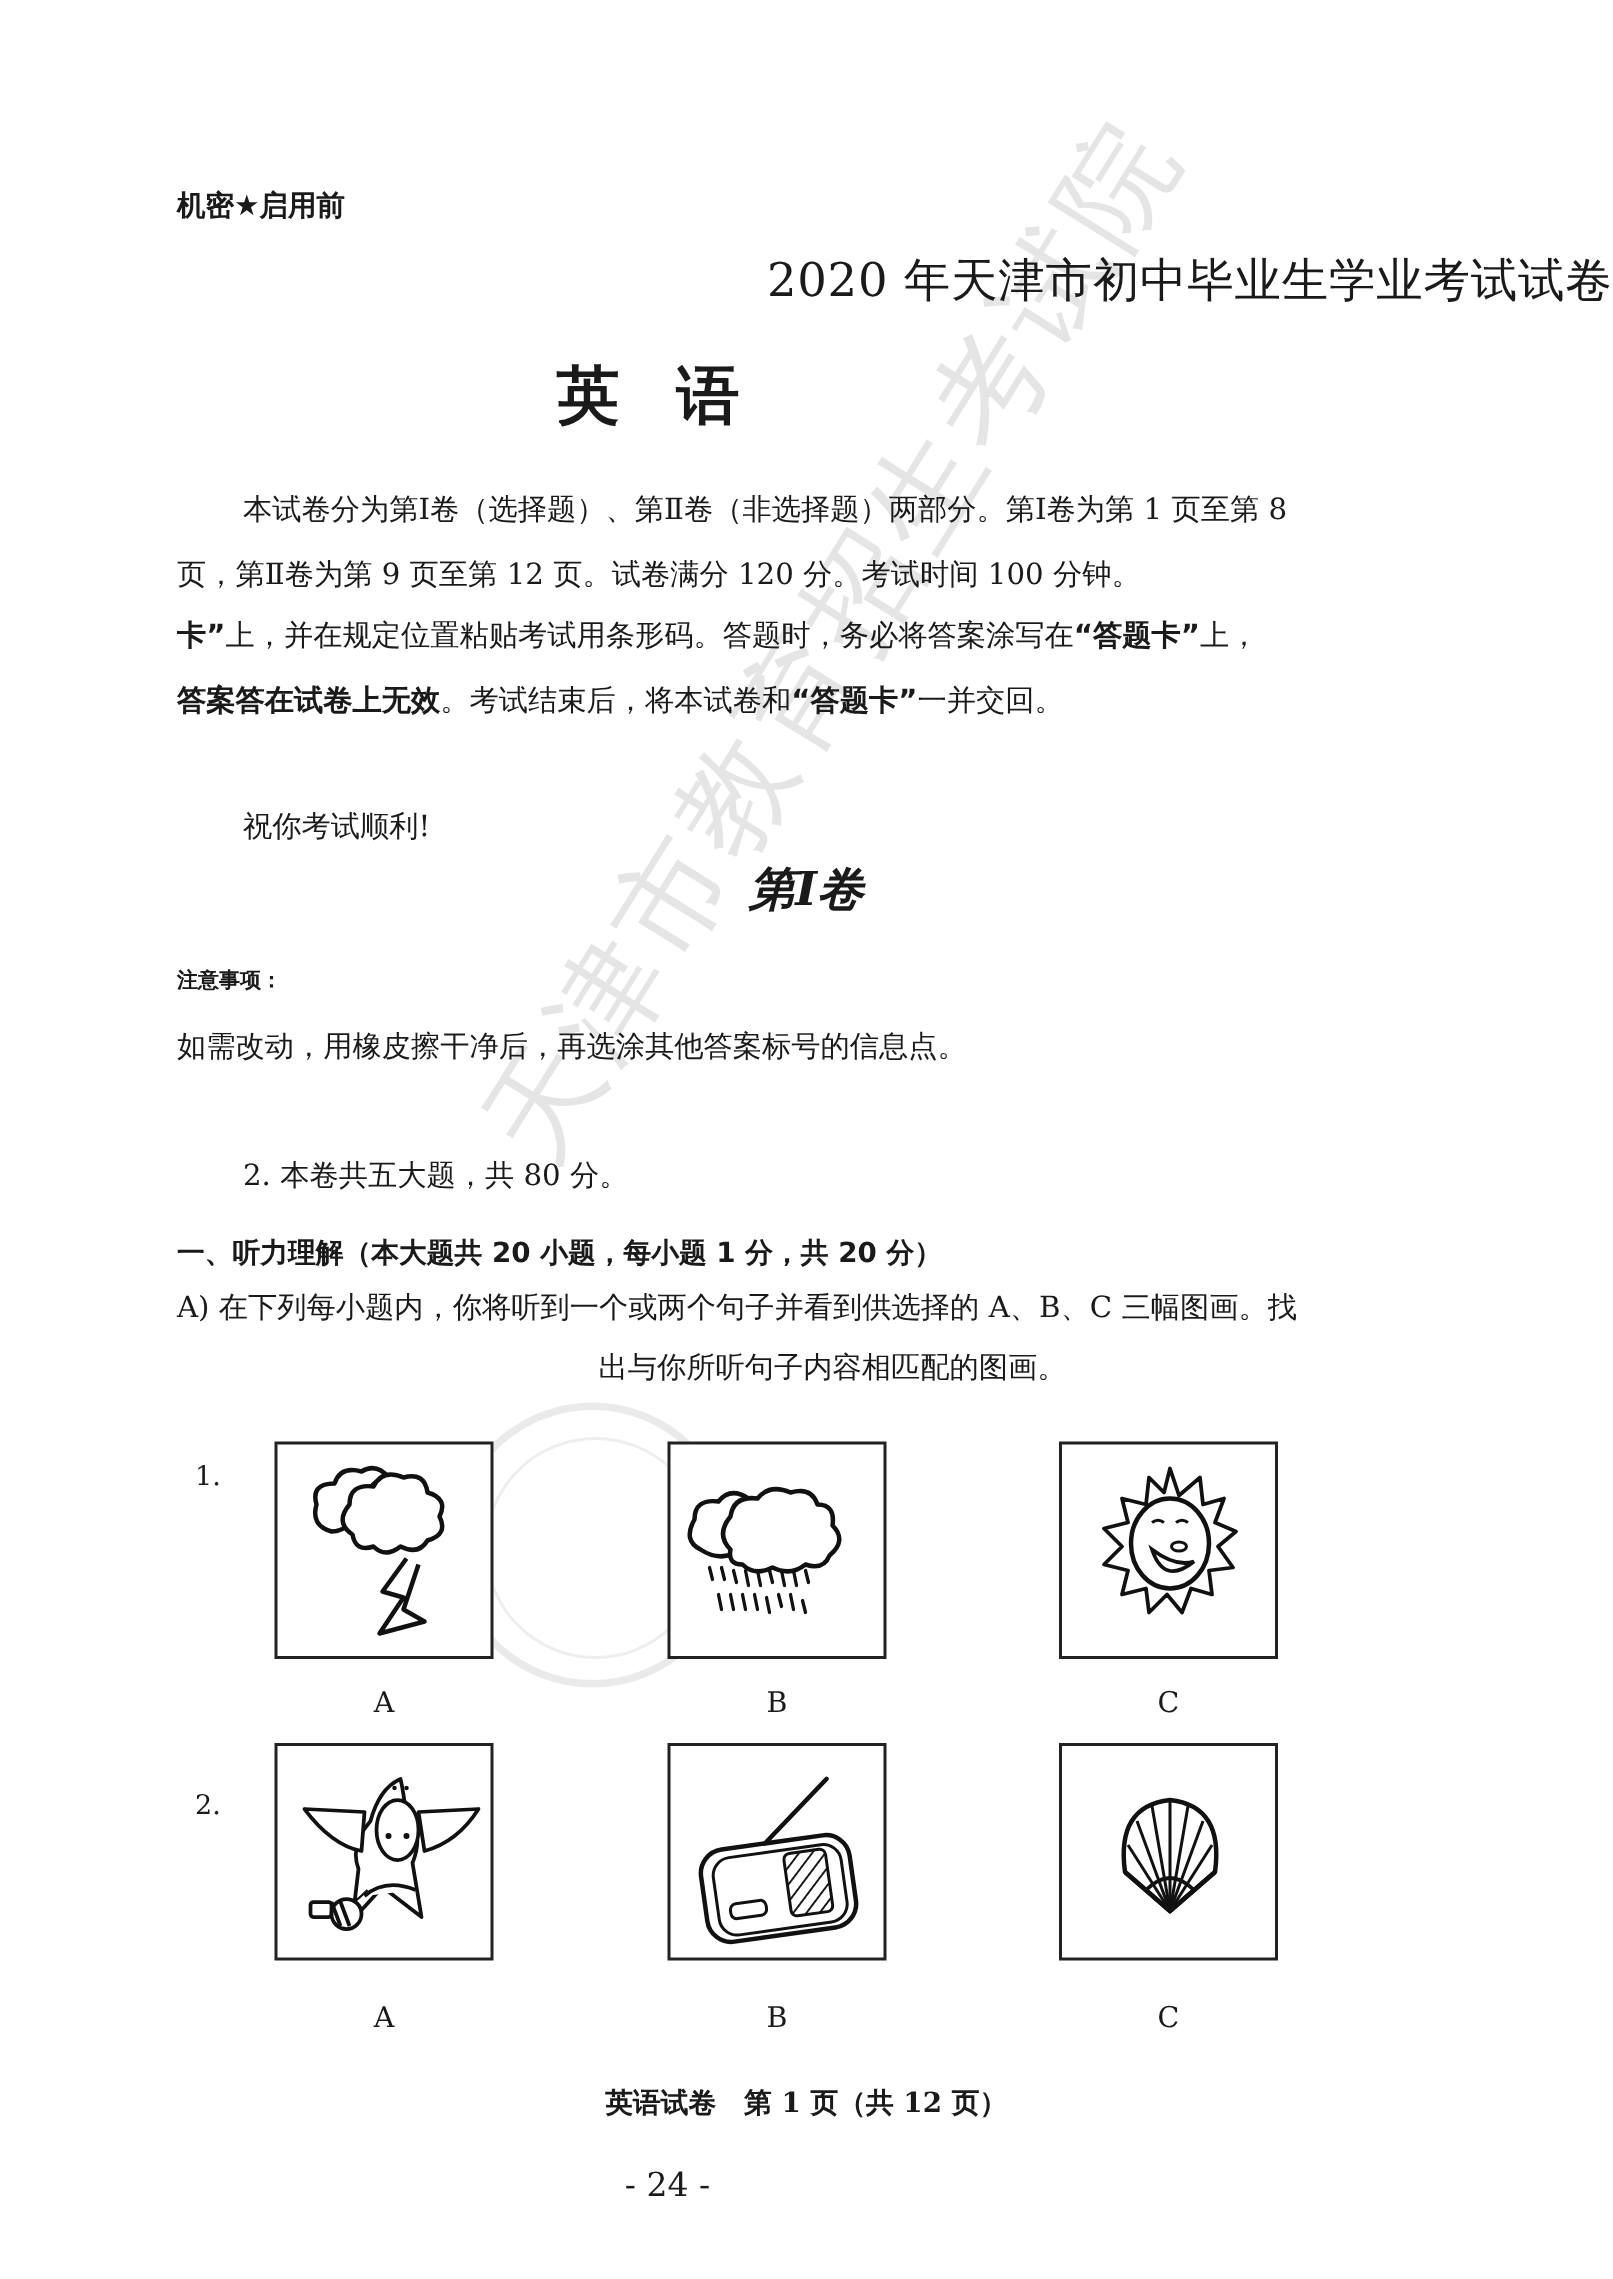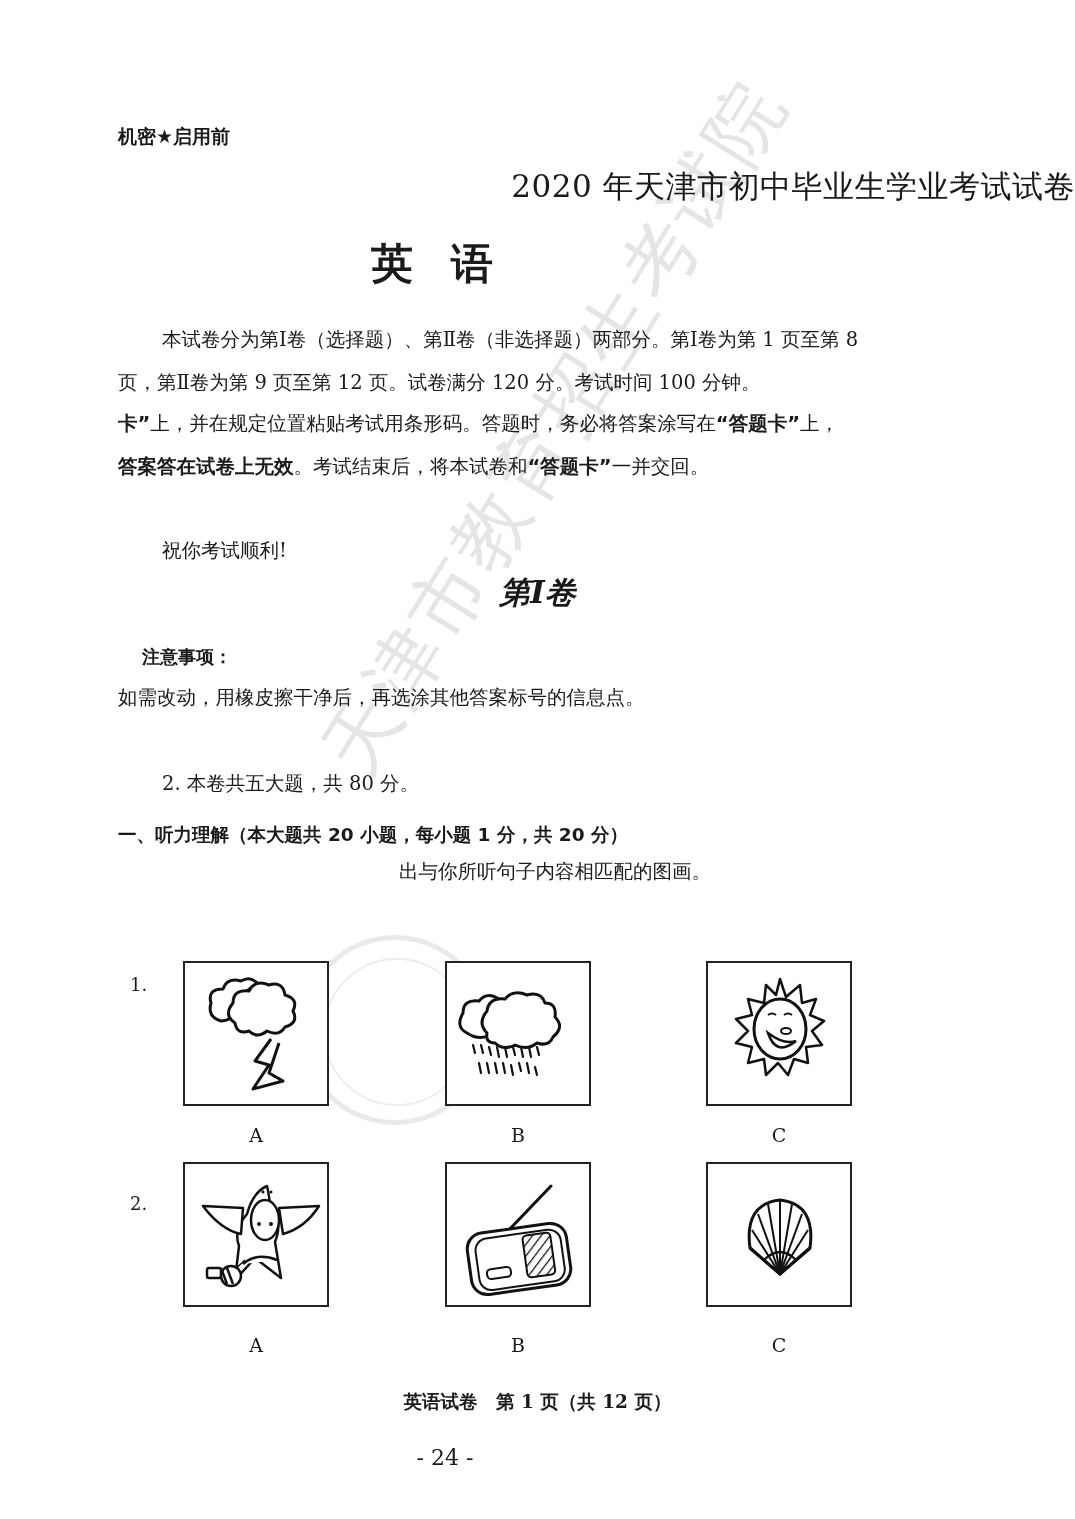--- a/index.html
+++ b/index.html
@@ -9,21 +9,21 @@
     color:#1a1a1a;
   }
   .abs { position:absolute; }
   .confidential { left:118px; top:124px; font-size:19px; font-weight:bold; font-family:"DejaVu Sans", sans-serif; letter-spacing:0px; }
   .main-title { left:0; width:1075px; top:166px; text-align:right; font-size:31px; letter-spacing:0.5px; }
   .subject { left:0; width:864px; top:236px; text-align:center; font-size:42px; font-weight:bold; font-family:"DejaVu Sans", sans-serif; letter-spacing:38px; padding-left:38px; box-sizing:border-box; }
   .para { left:118px; width:842px; font-size:19.5px; line-height:43px; }
   .para b { font-family:"DejaVu Sans", sans-serif; font-weight:bold; }
   .indent { text-indent:44px; }
   .vol-title { left:0; width:1075px; top:572px; text-align:center; font-size:31px; font-weight:bold;font-style:italic; }
-  .notice-title { left:118px; top:645px; font-size:18px; font-weight:bold; font-family:"DejaVu Sans", sans-serif;margin-left:24px; }
+  .notice-title { left:118px; top:645px; font-size:14px; font-weight:bold; font-family:"DejaVu Sans", sans-serif; }
   .section-title { left:118px; top:822px; font-size:18.5px; font-weight:bold; font-family:"DejaVu Sans", sans-serif;text-align:right; }
   .qnum { font-size:18px; }
   .picbox { width:146px; height:145px; border:2px solid #222; box-sizing:border-box; background:#fff; }
   .piclabel { font-size:19px; width:146px; text-align:center; }
   .footer { left:0; width:1075px; top:1389px; text-align:center; font-size:18.5px;font-weight:bold; }
   .pagenum { left:0; width:890px; top:1445px; text-align:center; font-size:22px; }
   .watermark {
     left:300px; top:740px; font-size:76px; color:rgba(160,160,160,0.28);
     transform: rotate(-58deg); transform-origin: left top; white-space:nowrap;
     font-family:"DejaVu Sans", sans-serif; pointer-events:none; letter-spacing:4px;
@@ -59,20 +59,21 @@
 <div class="abs vol-title">第Ⅰ卷</div>
 
 <div class="abs notice-title">注意事项：</div>
 <div class="abs para" style="top:676px;">
   <div>如需改动，用橡皮擦干净后，再选涂其他答案标号的信息点。</div>
 </div>
 <div class="abs para indent" style="top:762px;">2. 本卷共五大题，共 80 分。</div>
 
 <div class="abs section-title">一、听力理解（本大题共 20 小题，每小题 1 分，共 20 分）</div>
 <div class="abs para" style="top:852px; line-height:40px;">
+  <div>A) 在下列每小题内，你将听到一个或两个句子并看到供选择的 A、B、C 三幅图画。找</div>
   <div style="padding-left:32px;text-align:center;">出与你所听句子内容相匹配的图画。</div>
 </div>
 
 <div class="abs qnum" style="left:130px; top:974px;">1.</div>
 
 <div class="abs picbox" style="left:183px; top:961px;">
   <svg width="142" height="141" viewBox="0 0 142 141">
     <g fill="#fff" stroke="#111" stroke-width="3" stroke-linejoin="round">
       <path d="M36 58 q-14 -4 -10 -18 q-4 -14 12 -14 q4 -12 18 -8 q10 -6 18 4 q-12 2 -14 12 q-10 4 -8 16 q-8 8 -16 8z"></path>
       <path d="M50 60 q-12 -8 -2 -20 q0 -14 16 -12 q6 -12 20 -6 q14 -4 16 10 q14 4 8 16 q6 12 -8 16 q-6 10 -18 4 q-10 8 -18 0 q-12 4 -14 -8z"></path>

